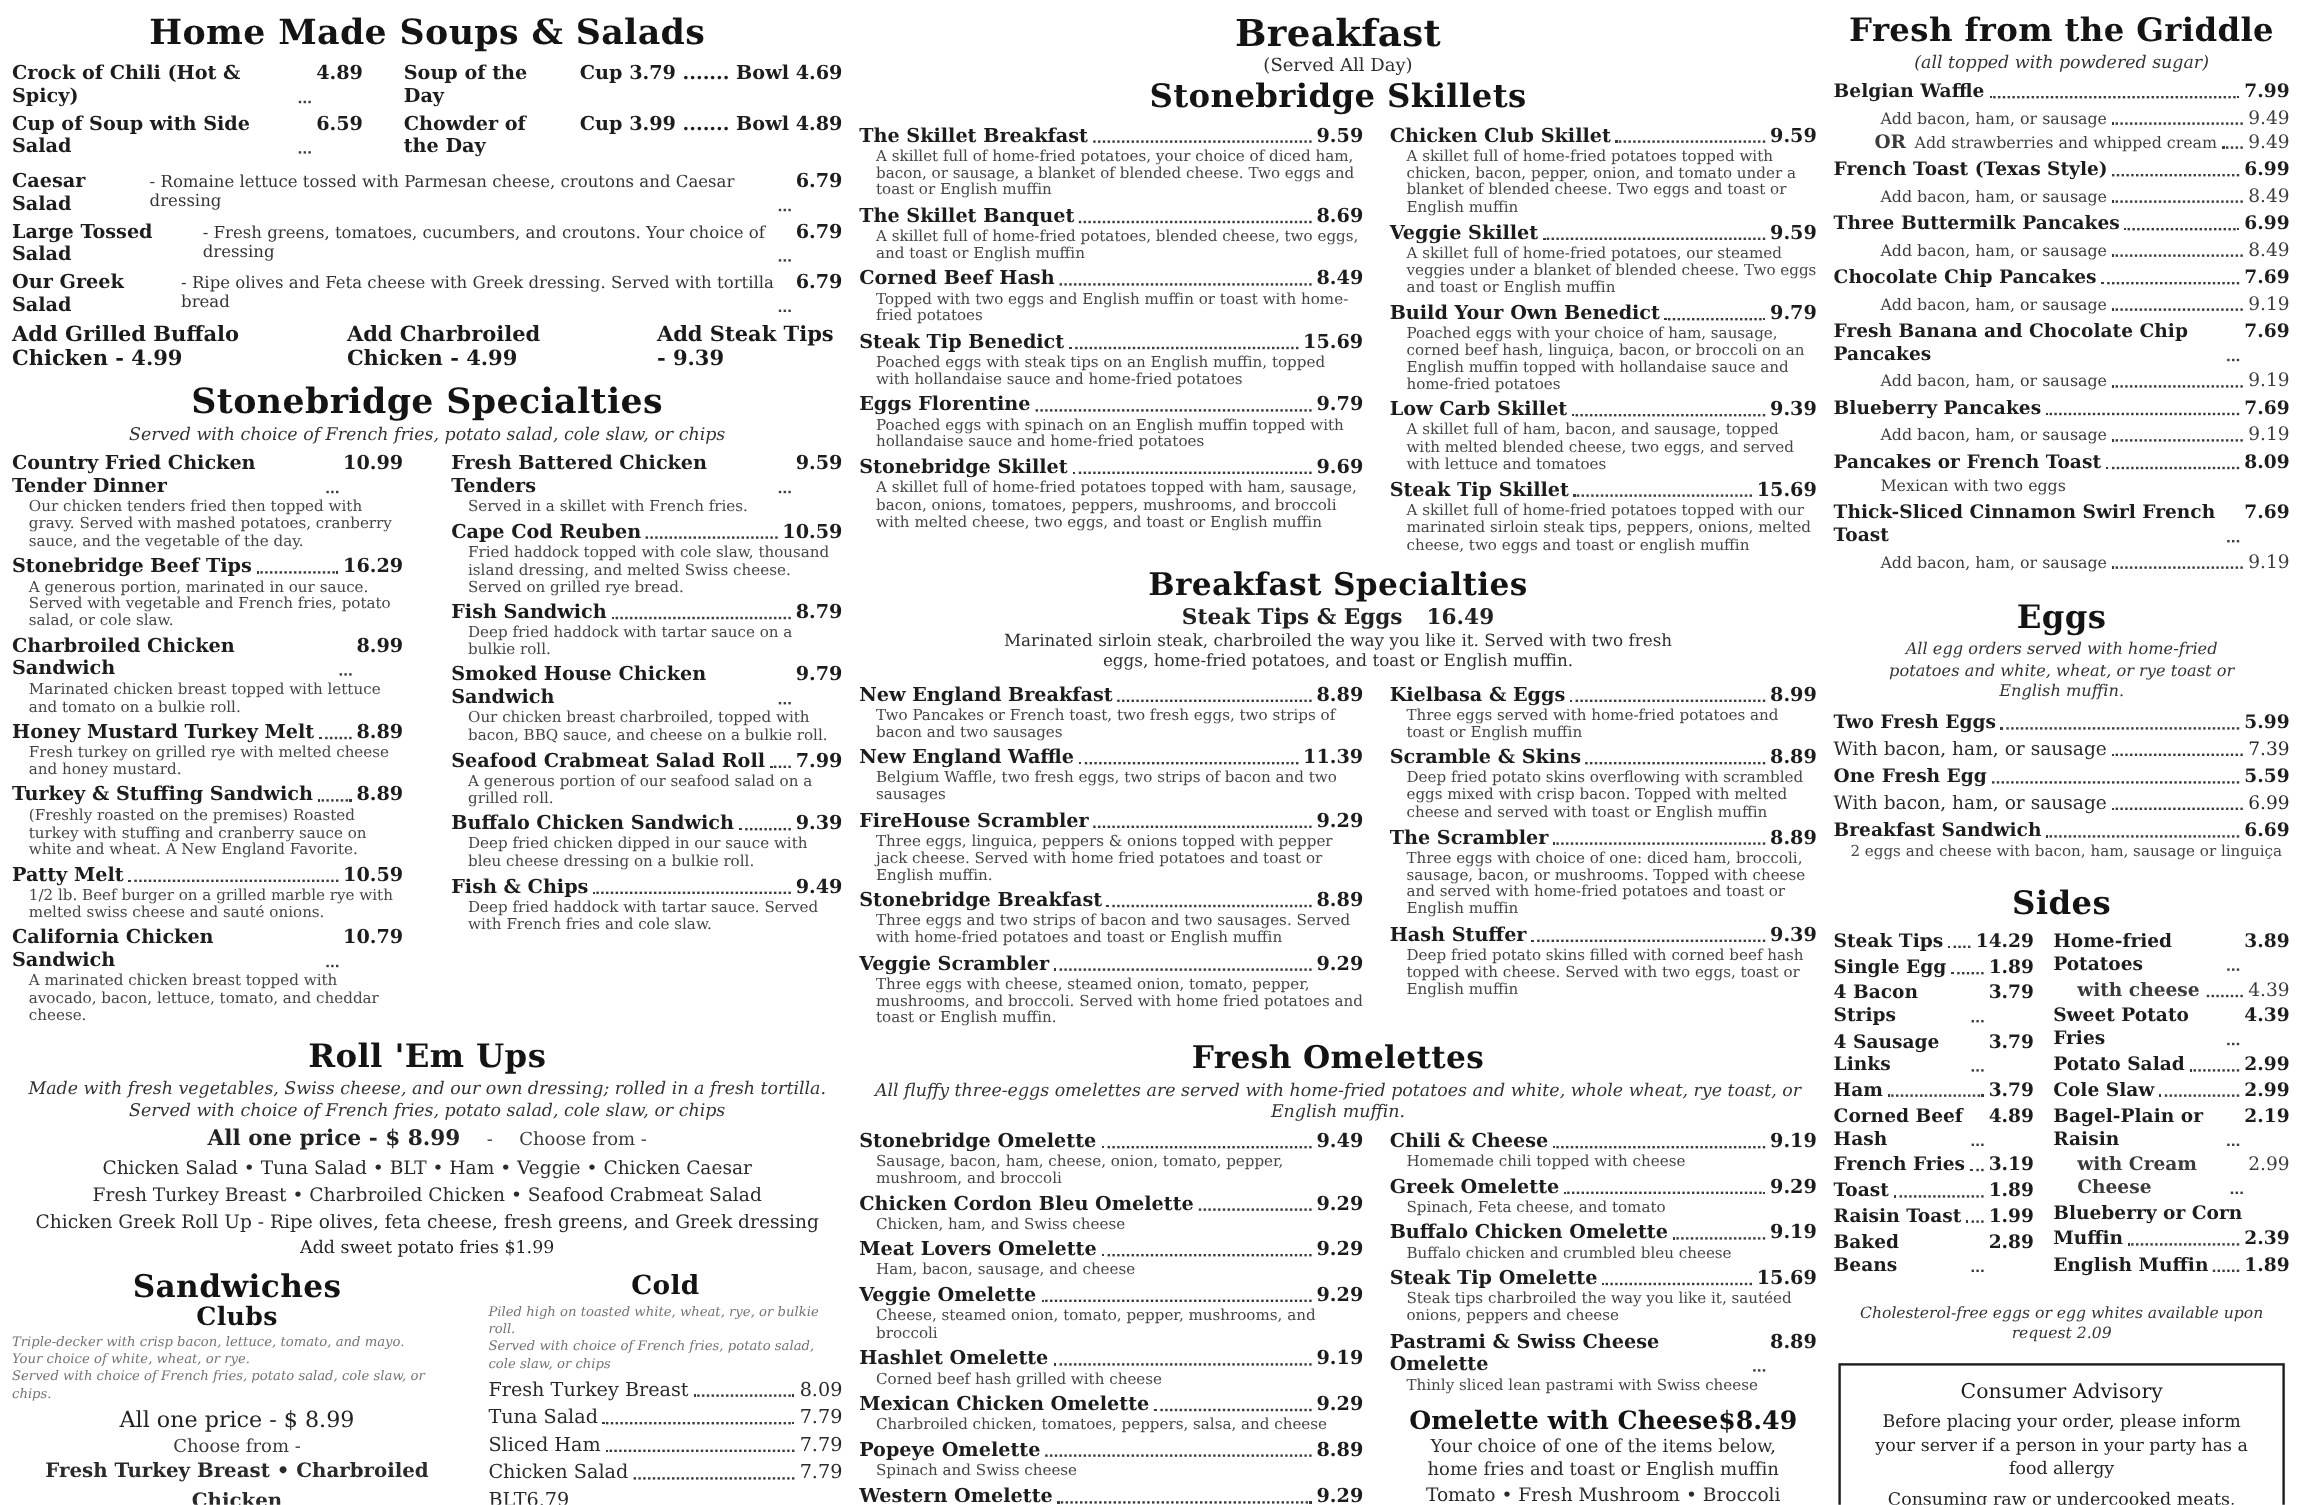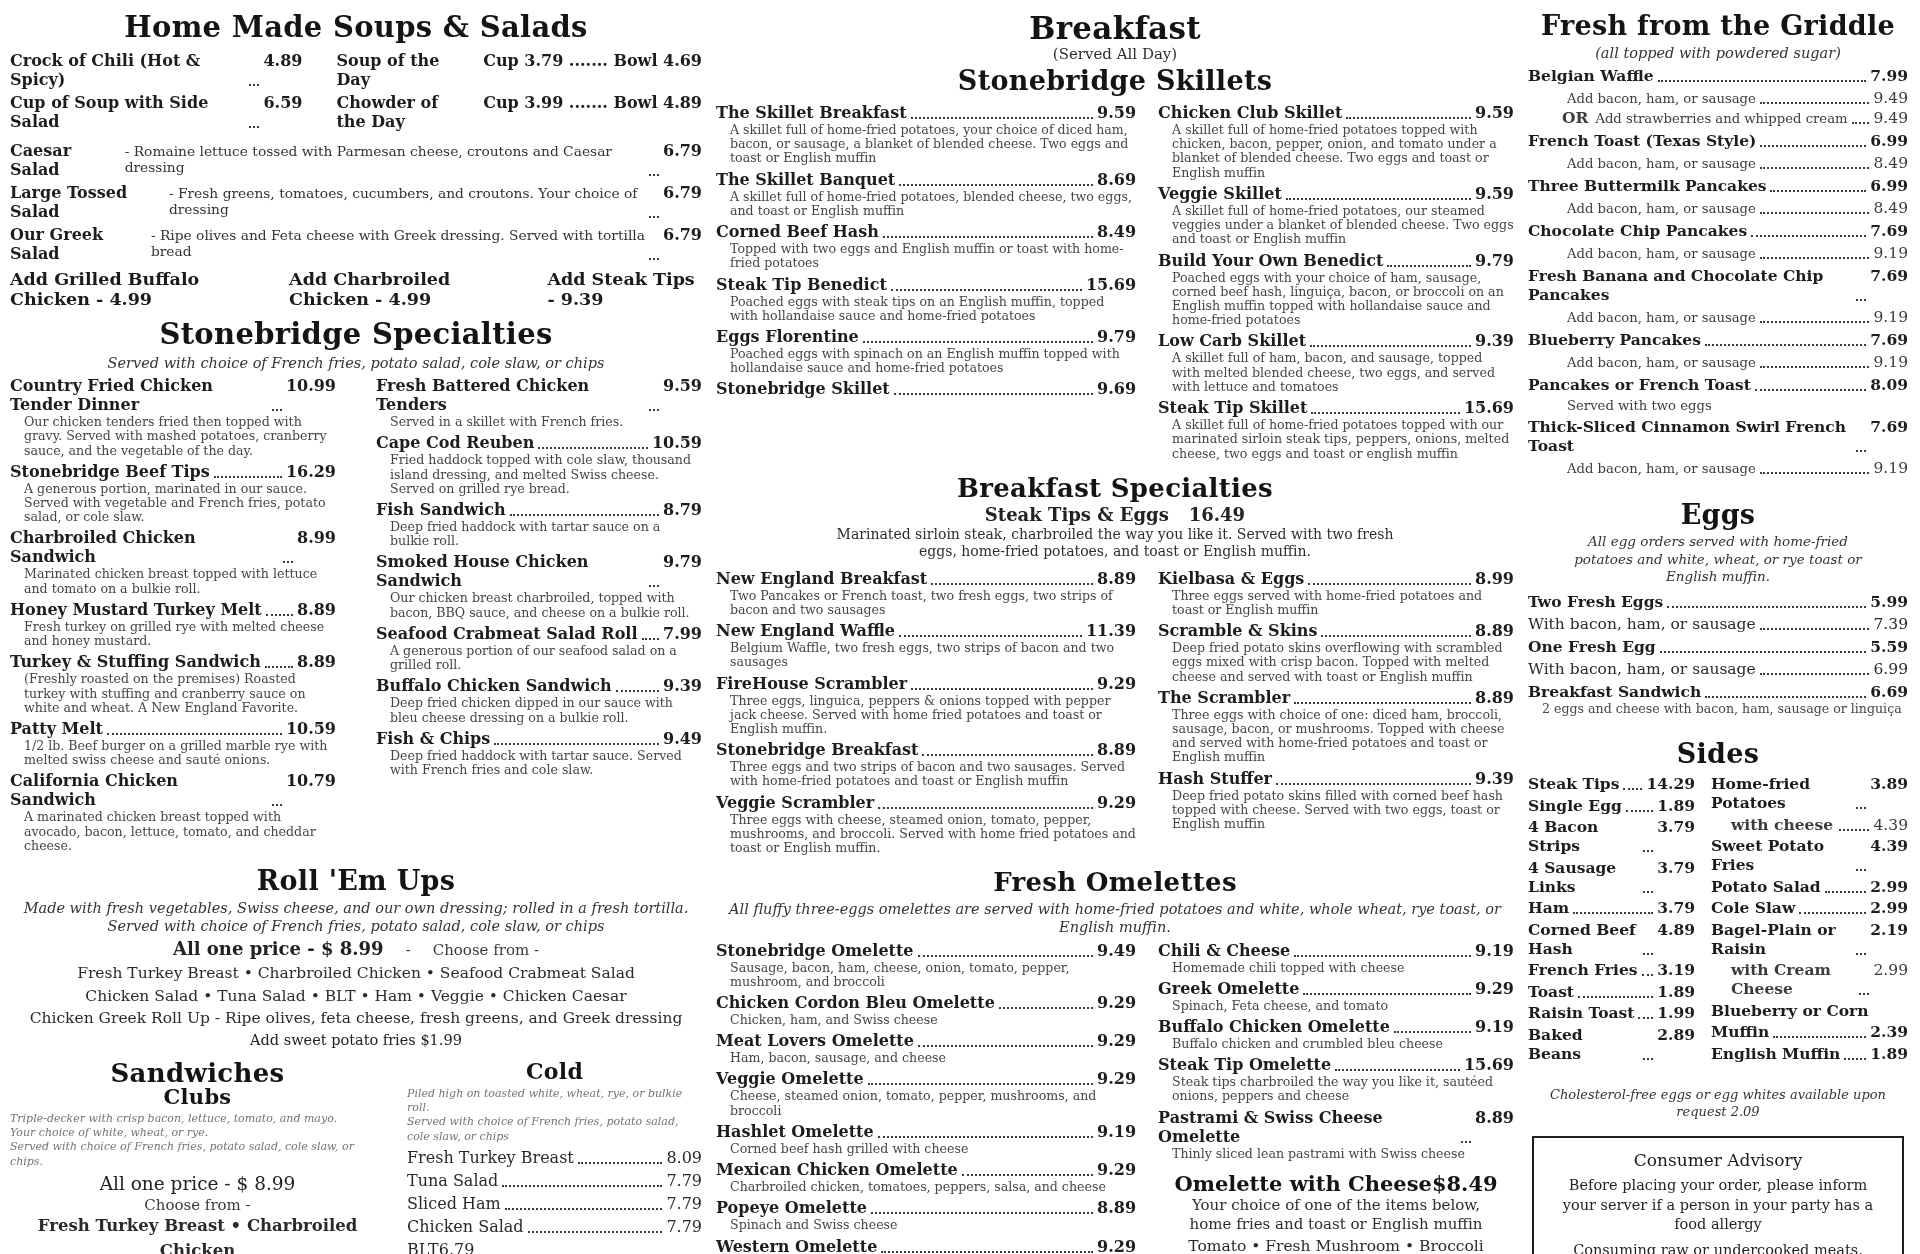--- a/index.html
+++ b/index.html
@@ -302,23 +302,23 @@
     <section class="center-sec">
       <h2 class="title t27">Roll 'Em Ups</h2>
       <div class="italic-note">Made with fresh vegetables, Swiss cheese, and our own dressing; rolled in a fresh tortilla.</div>
       <div class="italic-note">Served with choice of French fries, potato salad, cole slaw, or chips</div>
       <div class="price-choose">
         <span class="bold18">All one price - $ 8.99</span>
         <span class="choose">-</span>
         <span class="choose">Choose from -</span>
       </div>
       <div class="opts">
+  <div class="line">Chicken Salad   •   Tuna Salad   •   BLT   •   Ham   •   Veggie   •   Chicken Caesar</div>
+
   <div class="line">Fresh Turkey Breast   •   Charbroiled Chicken   •   Seafood Crabmeat Salad</div>
-
-  <div class="line">Chicken Salad   •   Tuna Salad   •   BLT   •   Ham   •   Veggie   •   Chicken Caesar</div>
 
   <div class="line">Chicken Greek Roll Up - Ripe olives, feta cheese, fresh greens, and Greek dressing</div>
 </div>
       <div class="center-note">Add sweet potato fries $1.99</div>
     </section>
 
     <div class="bottom-grid">
       <div>
         <section>
           <h2 class="title t26 mb0">Sandwiches</h2>
@@ -462,20 +462,21 @@
     <div class="mi-desc">Poached eggs with spinach on an English muffin topped with hollandaise sauce and home-fried potatoes</div>
   </div>
 
   <div class="mi">
     <div class="mi-row">
       <span class="mi-name">Stonebridge Skillet</span>
 
       <span class="mi-leader"></span>
       <span class="mi-price">9.69</span>
     </div>
+    <div class="mi-desc">A skillet full of home-fried potatoes topped with ham, sausage, bacon, onions, tomatoes, peppers, mushrooms, and broccoli with melted cheese, two eggs, and toast or English muffin</div>
   </div>
 </div>
         <div>
   <div class="mi">
     <div class="mi-row">
       <span class="mi-name">Chicken Club Skillet</span>
 
       <span class="mi-leader"></span>
       <span class="mi-price">9.59</span>
     </div>
@@ -924,21 +925,21 @@
 
       <span class="mi-leader"></span>
       <span class="mi-price">8.09</span>
     </div>
 
   </div>
 
   <div class="mi sub nop">
     <div class="mi-row">
 
-      <span class="mi-di">Served with two eggs</span>
+      <span class="mi-di">Mexican with two eggs</span>
 
     </div>
 
   </div>
 
   <div class="mi">
     <div class="mi-row">
       <span class="mi-name">Thick-Sliced Cinnamon Swirl French Toast</span>
 
       <span class="mi-leader"></span>

